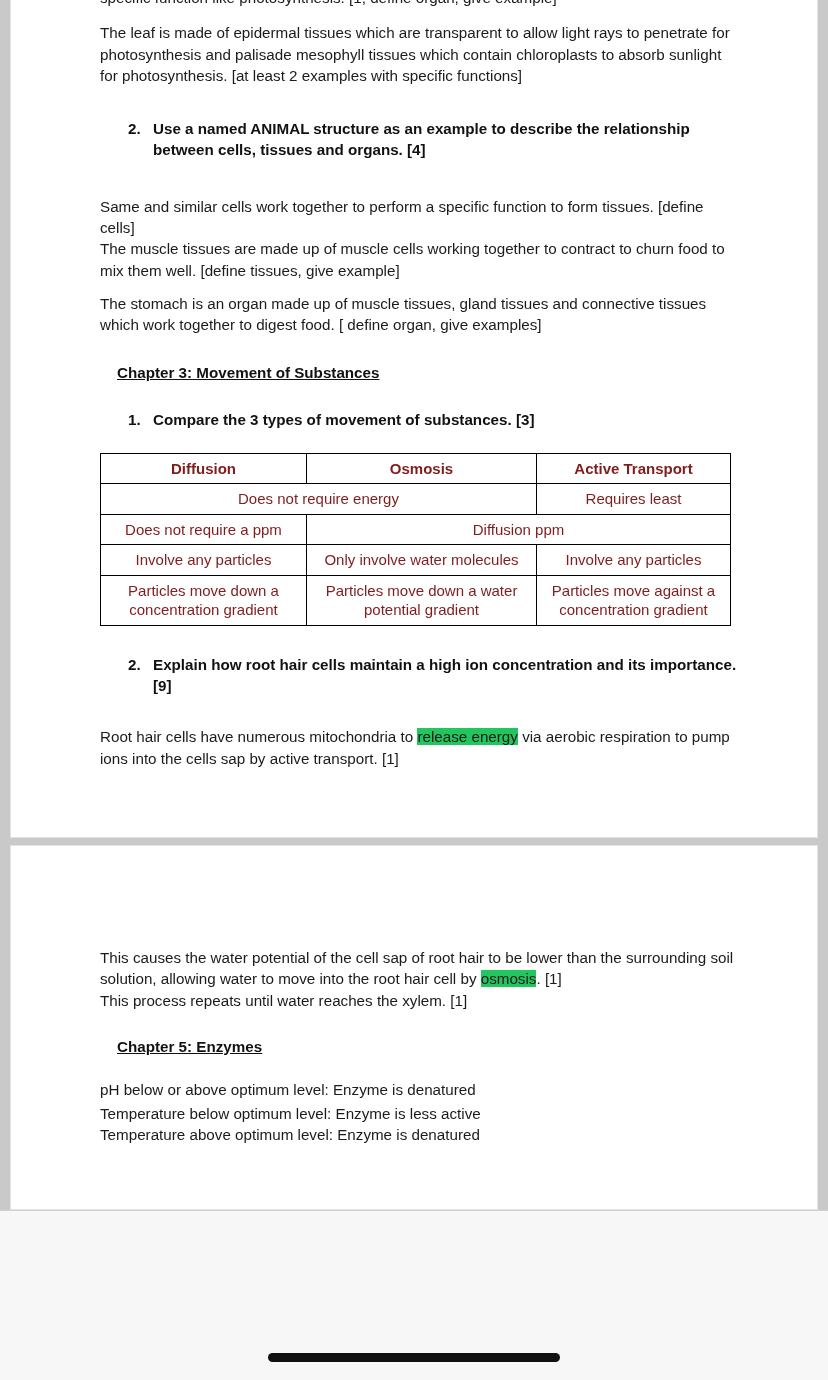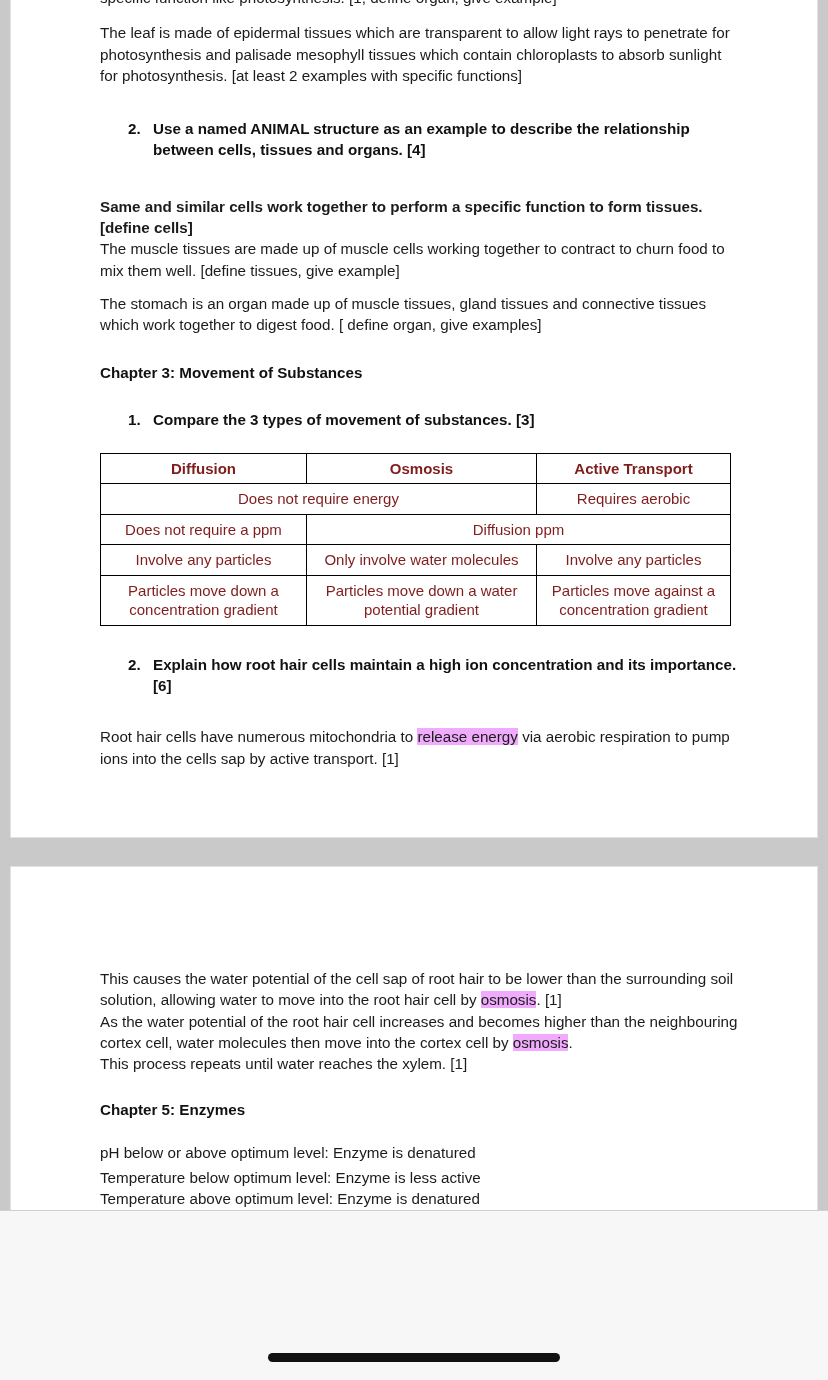--- a/index.html
+++ b/index.html
@@ -21,21 +21,21 @@
 
   
   .page {
     position: absolute;
     left: 10px;
     width: 808px;
     background: #ffffff;
     border: 1px solid #e2e2e2;
   }
   #page-1 { top: -14px; height: 852px; }
-  #page-2 { top: 866px; height: 365px; }
+  #page-2 { top: 845px; height: 365px; }
 
   .page-inner {
     position: absolute;
     left: 89px;
     right: 78px;
     top: 0;
   }
 
   .para {
     font-size: 15.2px;
@@ -53,21 +53,22 @@
     color: #111;
     margin-left: 28px;
   }
   .qnum { width: 25px; flex: 0 0 25px; }
   .qtext { flex: 1; }
 
   .chapter {
     font-size: 15.2px;
     font-weight: bold;
     color: #111;
-    margin: 0;
+    text-decoration: underline;
+    margin: 17px;
   }
 
   
   table.cmp {
     border-collapse: collapse;
     width: 630px;
     margin-left: 0px;
     table-layout: fixed;
   }
   table.cmp td, table.cmp th {
@@ -77,21 +78,21 @@
     text-align: center;
     padding: 5px 6px;
     line-height: 19.5px;
     font-weight: normal;
   }
   table.cmp th { font-weight: bold; }
   .col-a { width: 206px; }
   .col-b { width: 230px; }
   .col-c { width: 194px; }
 
-  .hl { background: #f0abfc; }
+  .hl { background: #22c55e; }
 
   
   #toolbar {
     position: absolute;
     left: 0;
     top: 1210px;
     width: 828px;
     height: 170px;
     background: #f7f7f7;
     border-top: 1px solid #d0d0d0;
@@ -117,81 +118,78 @@
 
       <p class="para">specific function like photosynthesis. [1, define organ, give example]</p>
 
       <p class="para" style="margin-top:14px;">The leaf is made of epidermal tissues which are transparent to allow light rays to penetrate for photosynthesis and palisade mesophyll tissues which contain chloroplasts to absorb sunlight for photosynthesis. [at least 2 examples with specific functions]</p>
 
       <div class="qblock" style="margin-top:32px;">
         <span class="qnum">2.</span>
         <span class="qtext">Use a named ANIMAL structure as an example to describe the relationship between cells, tissues and organs. [4]</span>
       </div>
 
-      <p class="para" style="margin-top:35px;font-weight:bold;">Same and similar cells work together to perform a specific function to form tissues. [define cells]</p>
+      <p class="para" style="margin-top:35px;">Same and similar cells work together to perform a specific function to form tissues. [define cells]</p>
       <p class="para" style="margin-top:0px;">The muscle tissues are made up of muscle cells working together to contract to churn food to mix them well. [define tissues, give example]</p>
       <p class="para" style="margin-top:12px;">The stomach is an organ made up of muscle tissues, gland tissues and connective tissues which work together to digest food. [ define organ, give examples]</p>
 
       <p class="chapter" style="margin-top:28px;">Chapter 3: Movement of Substances</p>
 
       <div class="qblock" style="margin-top:28px;">
         <span class="qnum">1.</span>
         <span class="qtext">Compare the 3 types of movement of substances. [3]</span>
       </div>
 
       <table class="cmp" style="margin-top:23px;">
         <tbody>
             <tr>
           <th class="col-a">Diffusion</th>
           <th class="col-b">Osmosis</th>
           <th class="col-c">Active Transport</th>
         </tr>
         <tr>
           <td colspan="2">Does not require energy</td>
-          <td>Requires aerobic</td>
+          <td>Requires least</td>
         </tr>
         <tr>
           <td>Does not require a ppm</td>
           <td colspan="2">Diffusion ppm</td>
         </tr>
         <tr>
           <td>Involve any particles</td>
           <td>Only involve water molecules</td>
           <td>Involve any particles</td>
         </tr>
         <tr>
           <td>Particles move down a concentration gradient</td>
           <td>Particles move down a water potential gradient</td>
           <td>Particles move against a concentration gradient</td>
         </tr>
       </tbody>
         </table>
 
       <div class="qblock" style="margin-top:28px;">
         <span class="qnum">2.</span>
-        <span class="qtext">Explain how root hair cells maintain a high ion concentration and its importance. [6]</span>
+        <span class="qtext">Explain how root hair cells maintain a high ion concentration and its importance. [9]</span>
       </div>
 
       <p class="para" style="margin-top:30px;">
         <span>Root hair cells have numerous mitochondria to </span><span class="hl">release energy</span><span> via aerobic respiration to pump ions into the cells sap by active transport. [1]</span>
       </p>
 
     </div>
   </div>
 
   <div class="page" id="page-2">
     <div class="page-inner" style="top:101px;">
 
       <p class="para">
         <span>This causes the water potential of the cell sap of root hair to be lower than the surrounding soil solution, allowing water to move into the root hair cell by </span><span class="hl">osmosis</span><span>. [1]</span>
       </p>
 
-      <p class="para" style="margin-top:0;">
-        <span>As the water potential of the root hair cell increases and becomes higher than the neighbouring cortex cell, water molecules then move into the cortex cell by </span><span class="hl">osmosis</span><span>.</span>
-      </p>
 
       <p class="para" style="margin-top:0;">This process repeats until water reaches the xylem. [1]</p>
 
       <p class="chapter" style="margin-top:27px;">Chapter 5: Enzymes</p>
 
       <p class="para" style="margin-top:24px;">pH below or above optimum level: Enzyme is denatured</p>
       <p class="para" style="margin-top:3px;">Temperature below optimum level: Enzyme is less active</p>
       <p class="para" style="margin-top:0;">Temperature above optimum level: Enzyme is denatured</p>
 
     </div>

